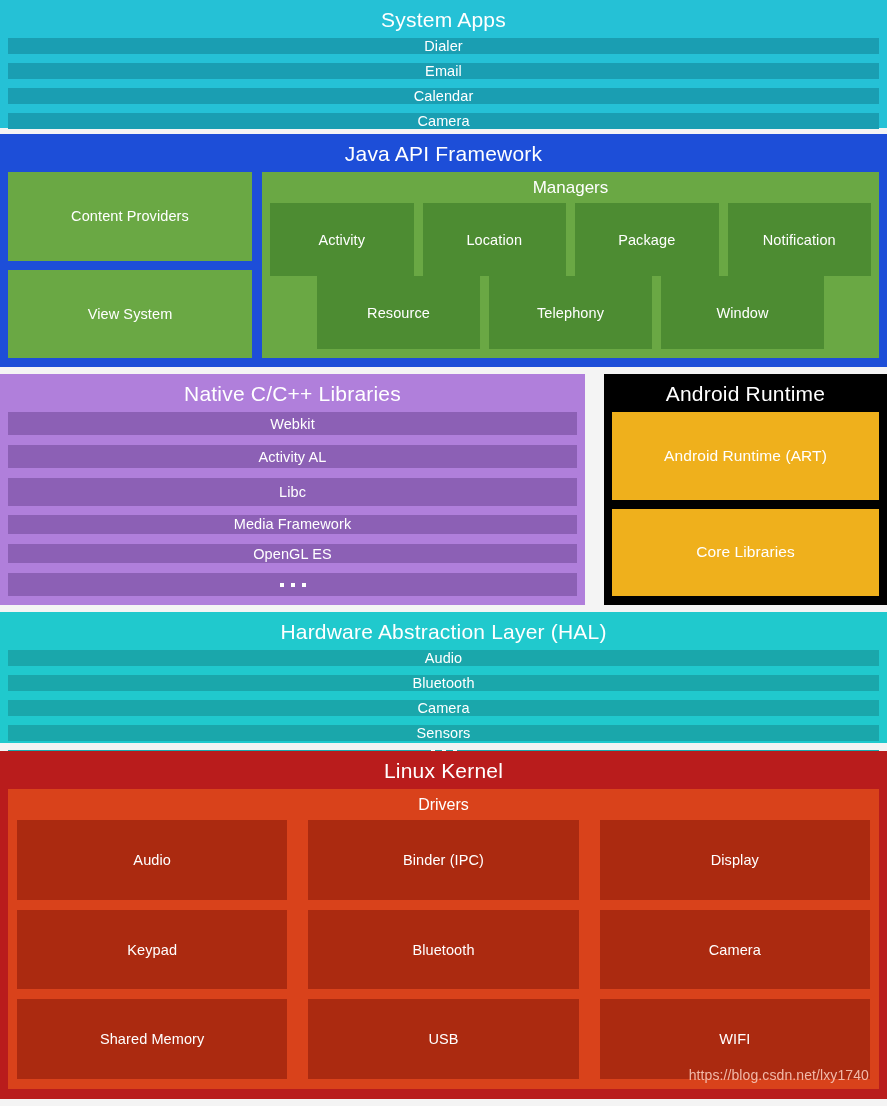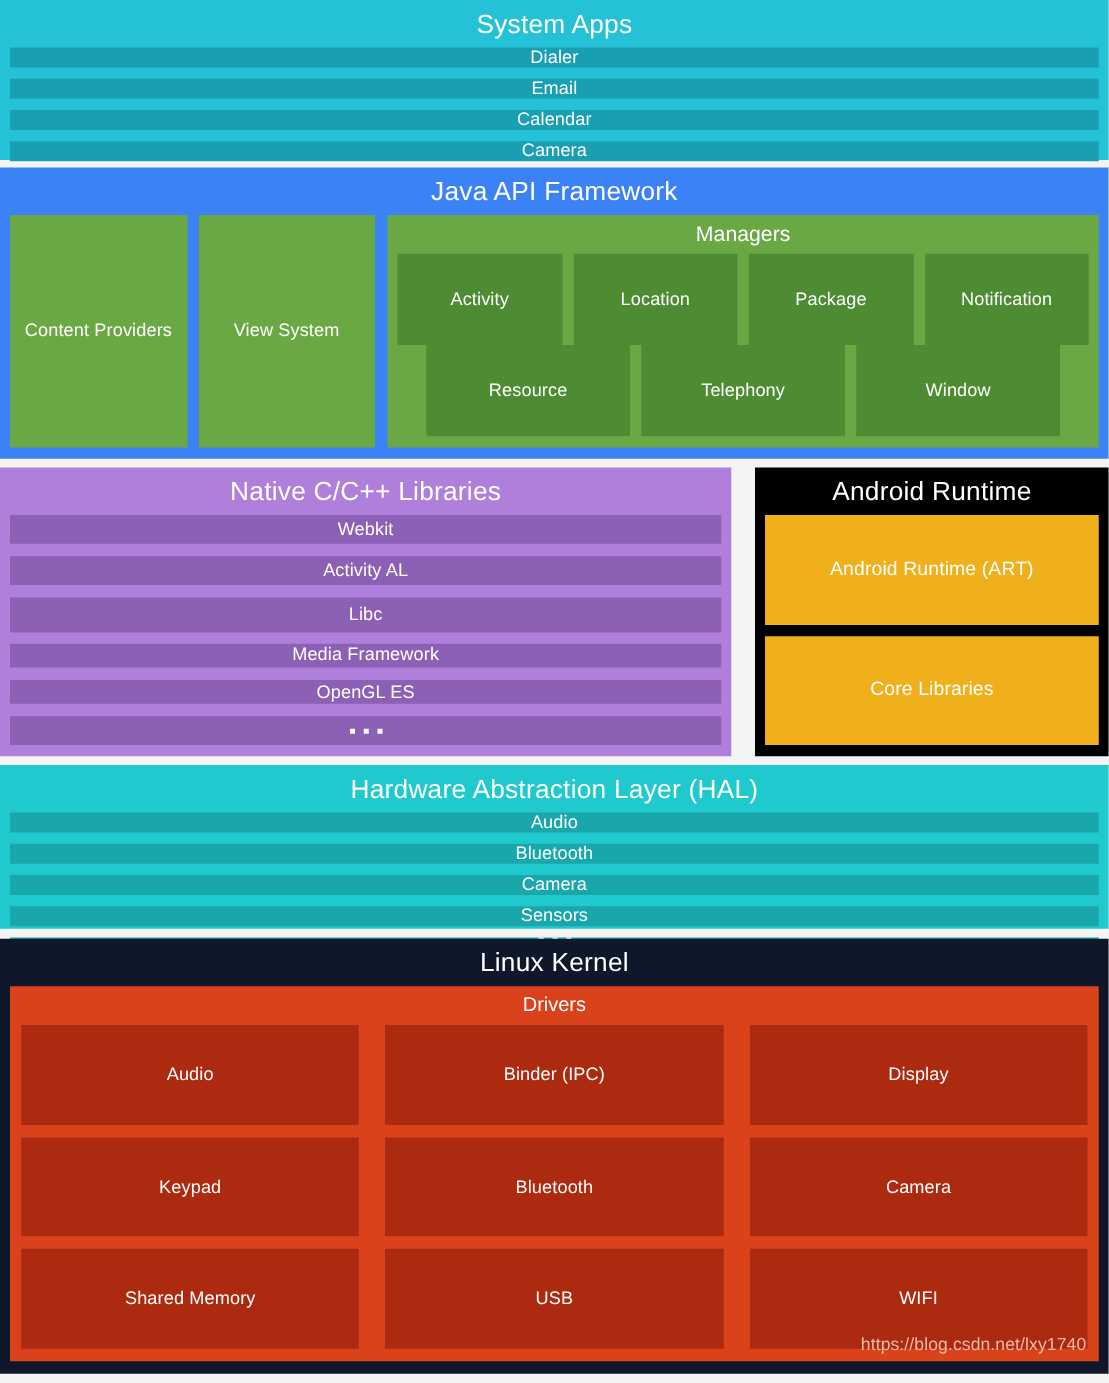--- a/index.html
+++ b/index.html
@@ -79,35 +79,35 @@
   .sysapps {
     background: #25c1d6;
     height: 128px;
   }
   .sysapps .cell {
     background: #1a9eb2;
   }
 
   
   .jframe {
-    background: #3b82f6;
+    background: #1d4ed8;
     height: 233px;
     margin-top: 6px;
   }
   .jframe-body {
     display: flex;
     flex-direction: row;
     gap: 10px;
     flex: 1 1 auto;
     min-height: 0;
   }
   .jframe-left {
-    width: 292px;
-    display: flex;
-    flex-direction: row;
+    width: 244px;
+    display: flex;
+    flex-direction: column;
     gap: 9px;
   }
   .jframe-left .cell {
     background: #6aa844;
     font-size: 14.5px;
   }
   .managers {
     flex: 1 1 auto;
     background: #6aa844;
     box-sizing: border-box;
@@ -188,21 +188,21 @@
     background: #20c9cd;
     height: 131px;
     margin-top: 7px;
   }
   .hal .cell {
     background: #1aa7ab;
   }
 
   
   .kernel {
-    background: #0f172a;
+    background: #b91c1c;
     height: 348px;
     margin-top: 8px;
     padding-bottom: 10px;
   }
   .drivers {
     flex: 1 1 auto;
     background: #d9421b;
     box-sizing: border-box;
     display: flex;
     flex-direction: column;

